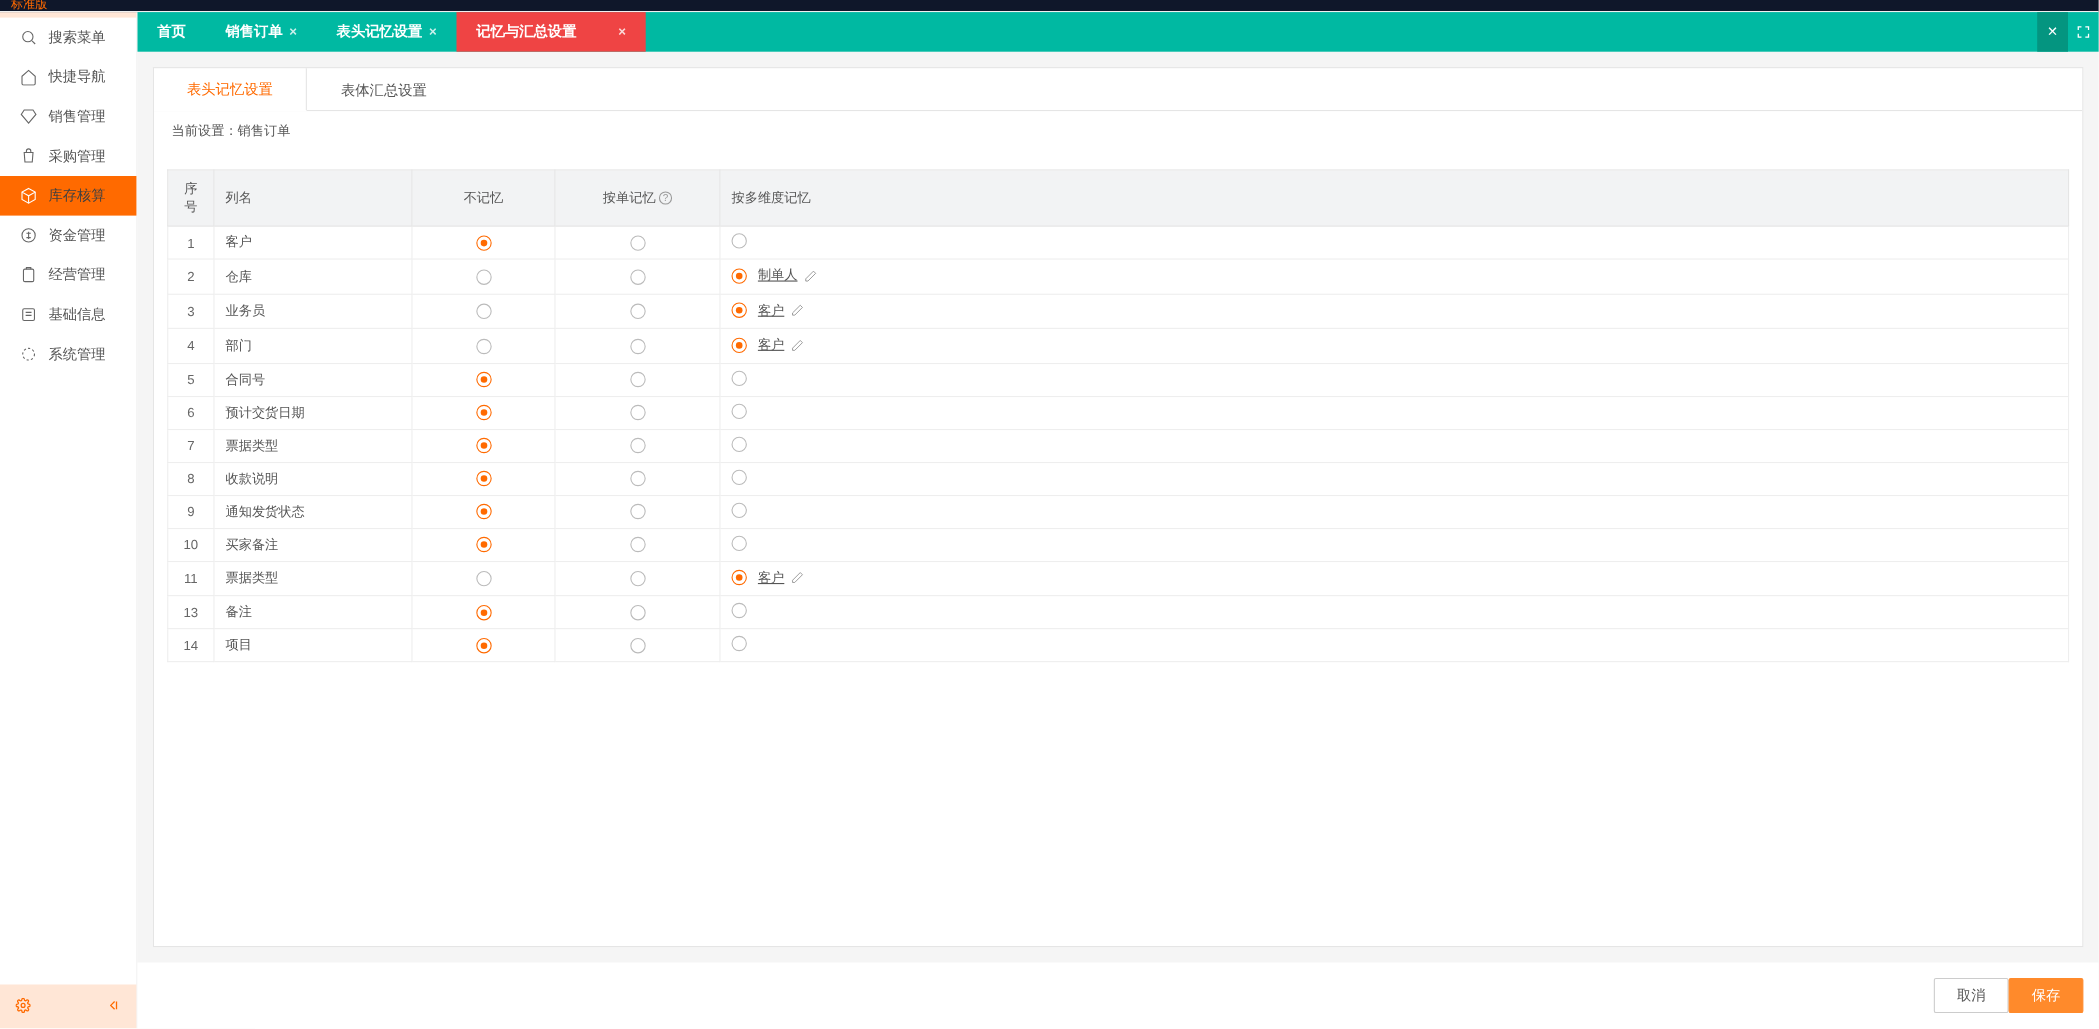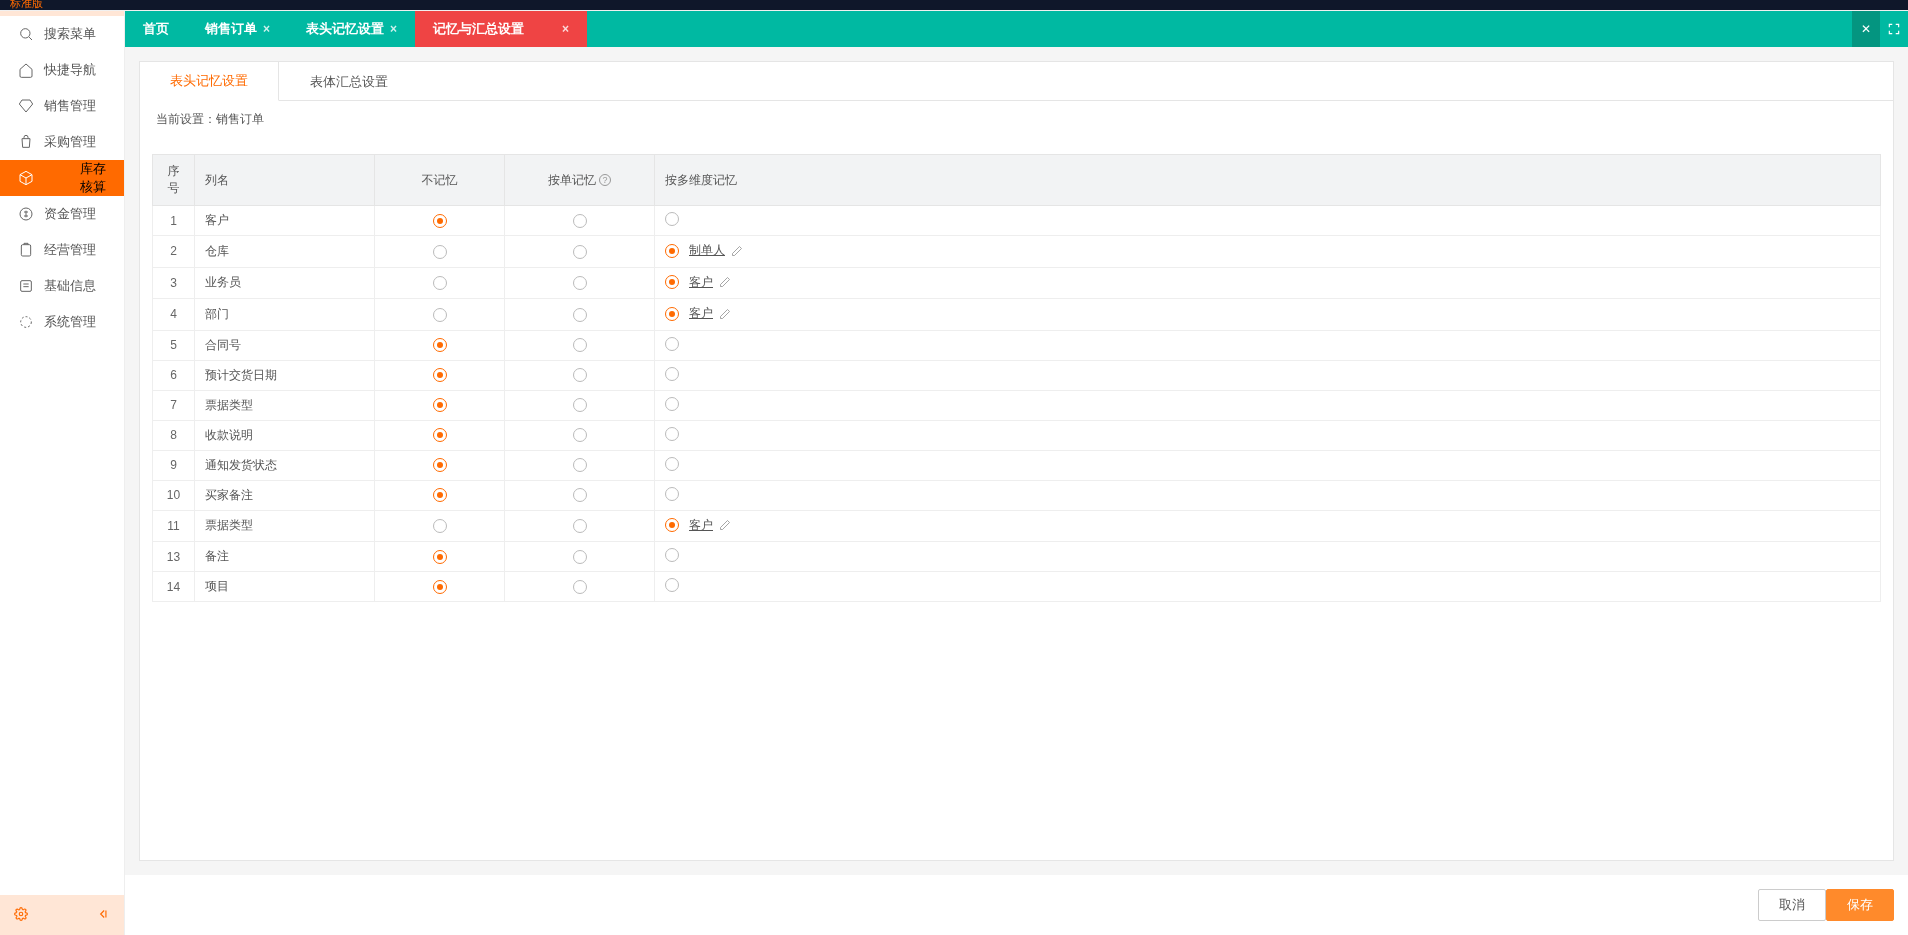--- a/index.html
+++ b/index.html
@@ -11,21 +11,21 @@
 
 
 .app { display:flex; height:calc(100vh - 11px); }
 
 
 .sidebar { width:125px; background:#fff; display:flex; flex-direction:column; border-right:1px solid #eee; }
 .side-top { height:5px; background:#ffe6d6; }
 .menu { flex:1; padding-top:0; }
 .menu-item { display:flex; align-items:center; padding:0 18px; height:36px; color:#555; cursor:pointer; font-size:13px; }
 .menu-item .icon { width:16px; height:16px; margin-right:10px; display:inline-flex; align-items:center; justify-content:center; }
-.menu-item.active { background:#ff6a00; color:#000000;gap:36px; }
+.menu-item.active { background:#ff6a00; color:#404040; }
 .icon svg { width:16px; height:16px; stroke:#666; fill:none; stroke-width:1.5; }
 .menu-item.active svg { stroke:#fff; }
 .side-bottom { height:40px; background:#ffe6d6; display:flex; align-items:center; justify-content:space-between; padding:0 14px; }
 .side-bottom svg { width:14px; height:14px; stroke:#ff6a00; fill:none; stroke-width:2; }
 
 
 .content { flex:1; display:flex; flex-direction:column; background:#f5f5f5; }
 .tabs { background:#00b9a2; height:36px; display:flex; align-items:stretch; position:relative; }
 .tab { padding:0 18px; display:flex; align-items:center; color:#fff; font-size:13px; cursor:pointer; position:relative;font-weight:bold; }
 .tab .close { margin-left:6px; font-size:12px; opacity:.8; }

